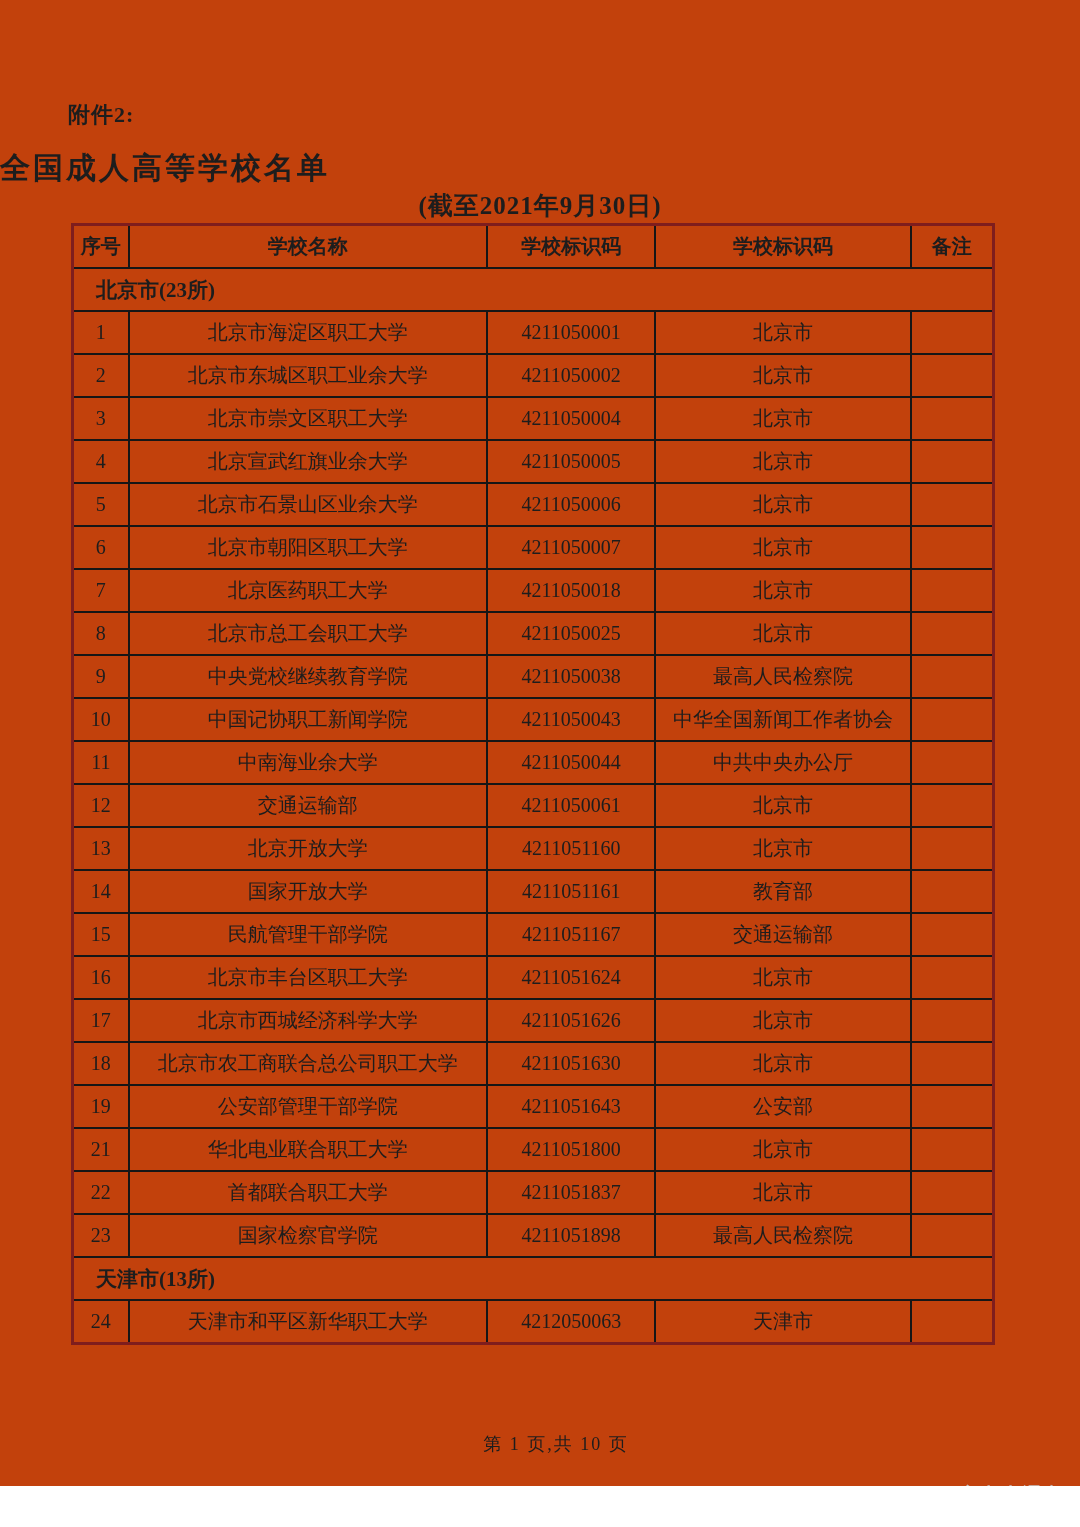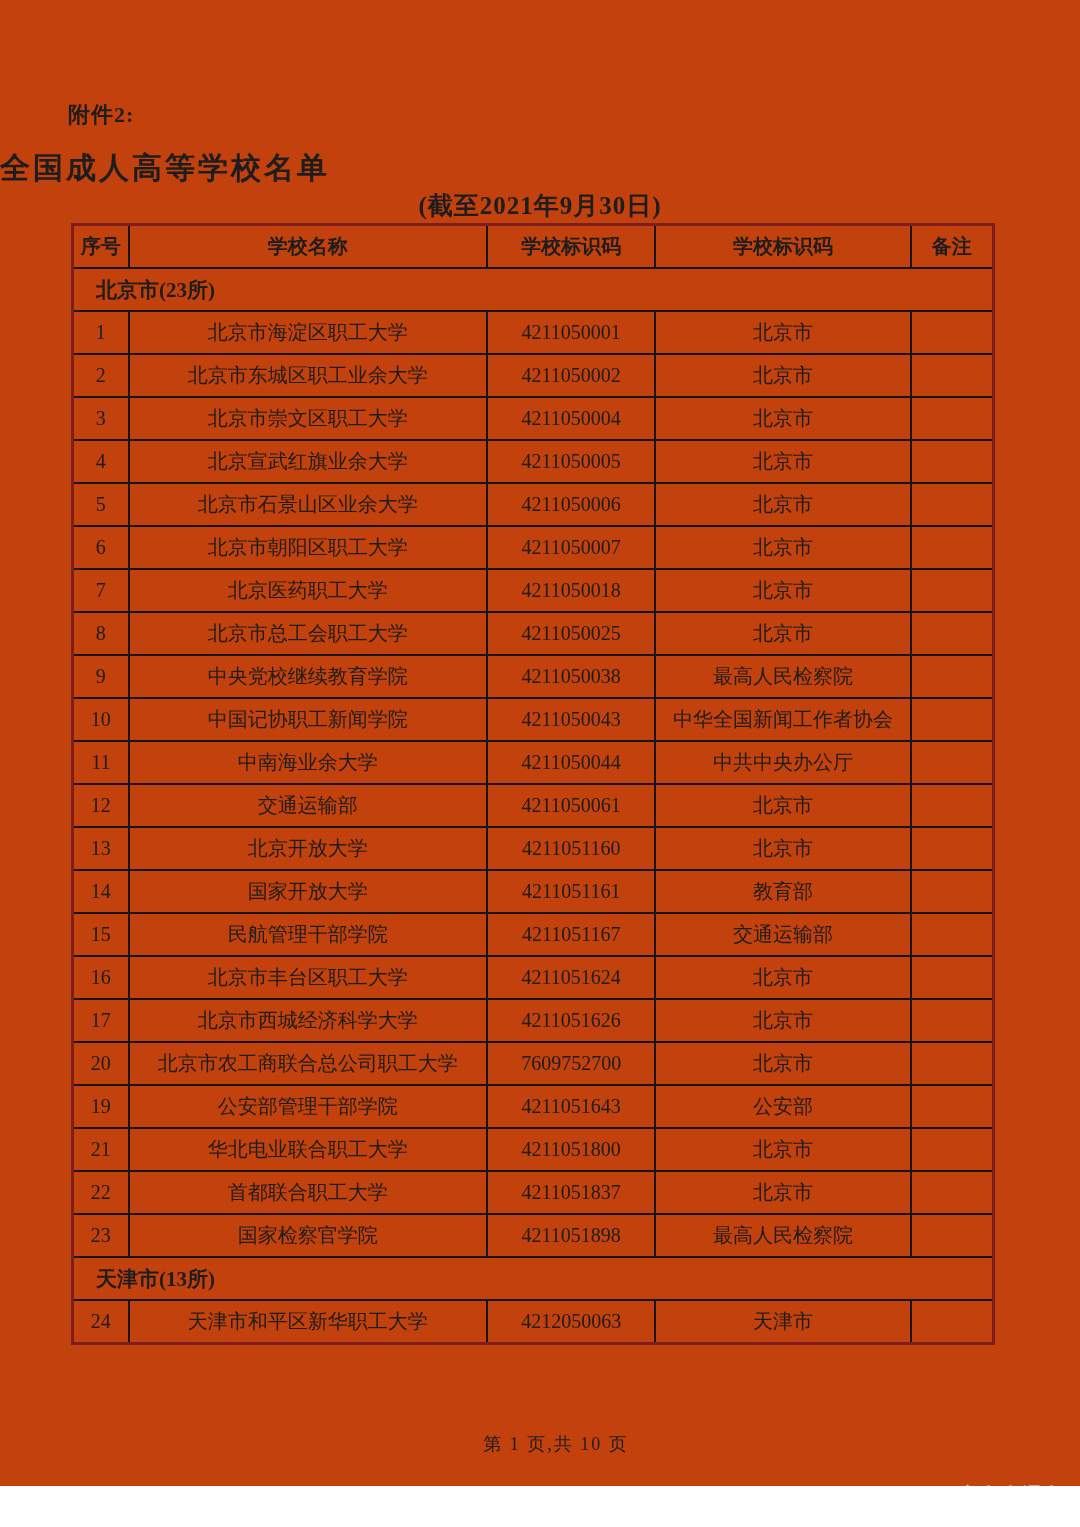--- a/index.html
+++ b/index.html
@@ -242,23 +242,23 @@
           <td></td>
         </tr>
         <tr>
           <td>17</td>
           <td>北京市西城经济科学大学</td>
           <td>4211051626</td>
           <td>北京市</td>
           <td></td>
         </tr>
         <tr>
-          <td>20</td>
+          <td>18</td>
           <td>北京市农工商联合总公司职工大学</td>
-          <td>7609752700</td>
+          <td>4211051630</td>
           <td>北京市</td>
           <td></td>
         </tr>
         <tr>
           <td>19</td>
           <td>公安部管理干部学院</td>
           <td>4211051643</td>
           <td>公安部</td>
           <td></td>
         </tr>

